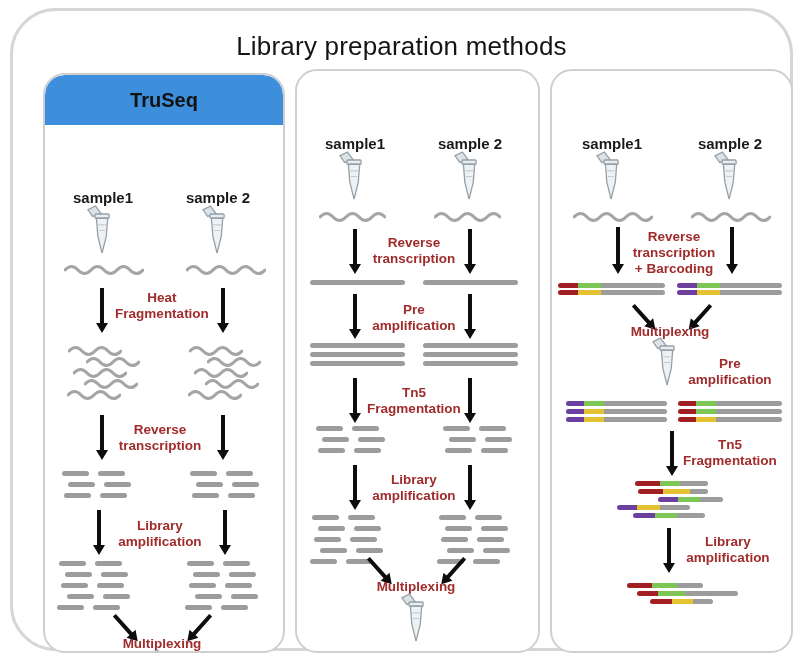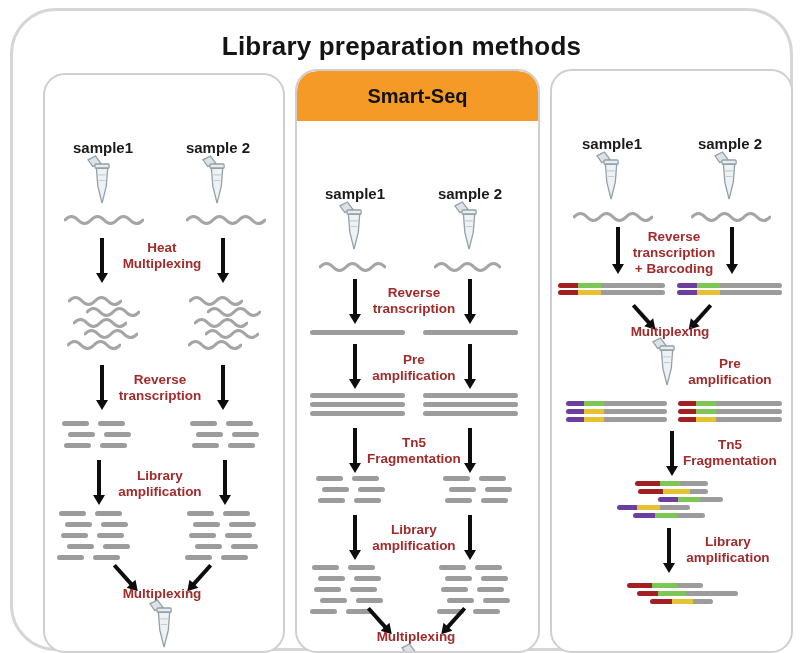--- a/index.html
+++ b/index.html
@@ -1,20 +1,20 @@
 <!DOCTYPE html>
 <html><head>
 <meta charset="utf-8">
 <style>
   html,body{margin:0;padding:0;background:#fff;}
   body{width:800px;height:653px;position:relative;font-family:"Liberation Sans",sans-serif;overflow:hidden;}
   .outer{position:absolute;left:10px;top:8px;width:777px;height:637px;background:#fff;
          border:3px solid #d6d6d6;border-radius:46px;}
   .main-title{position:absolute;left:0;top:20px;width:100%;margin:0;text-align:center;
-         font-size:26px;font-weight:bold;color:#141414;letter-spacing:.2px;}
+         font-size:26px;font-weight:normal;color:#141414;letter-spacing:.2px;}
   .panel{position:absolute;background:#fff;border:2px solid #cfcfcf;border-radius:22px;overflow:hidden;}
   .panel-0{left:30px;top:62px;width:238px;height:576px;}
   .panel-1{left:282px;top:58px;width:241px;height:580px;}
   .panel-2{left:537px;top:58px;width:239px;height:580px;}
   .panel-header{height:50px;display:flex;align-items:center;justify-content:center;
          font-size:20px;font-weight:bold;color:#121212;border-radius:20px 20px 0 0;}
   .panel-body{position:relative;width:100%;height:calc(100% - 50px);}
   .item{position:absolute;}
   .sample-label{font-size:15px;font-weight:bold;color:#1a1a1a;text-align:center;}
   .step-label{font-size:13.5px;font-weight:bold;text-align:center;line-height:1.18;white-space:pre-line;}
@@ -22,20 +22,21 @@
   .bar .seg{height:100%;}
   svg{display:block;}
 </style>
 </head>
 <body>
 
 <div class="outer">
   <h1 class="main-title">Library preparation methods</h1>
 
   <div class="panel panel-0">
+    <div class="panel-header" style="background: rgb(61, 142, 219);">TruSeq</div>
     <div class="panel-body">
         <div class="item sample-label" style="top: 64px; left: -2px; width: 120px;">sample1</div>
         <div class="item sample-label" style="top: 64px; left: 113px; width: 120px;">sample 2</div>
         <div class="item" style="top: 80px; left: 42px;">
           <svg viewBox="0 0 34 54" width="32" height="51">
             <polygon points="6,12 1,5 9,1 15,9" fill="#dce3e8" stroke="#96a0a7" stroke-width="1.4"></polygon>
             <rect x="8.5" y="9.5" width="15" height="4.5" rx="1" fill="#e7edf0" stroke="#96a0a7" stroke-width="1.4"></rect>
             <path d="M10,14 L22,14 L20.5,33 L16,51 L11.5,33 Z" fill="#eef2f4" stroke="#96a0a7" stroke-width="1.4"></path>
             <line x1="12" y1="21" x2="20" y2="21" stroke="#c3ccd1" stroke-width="1.2"></line>
             <line x1="12.5" y1="27" x2="19.5" y2="27" stroke="#c3ccd1" stroke-width="1.2"></line>
@@ -60,21 +61,21 @@
             <path d="M1 6 q6.5 -7 13 0 t13 0 t13 0 t13 0 t13 0 t13 0" fill="none" stroke="#a5a5a5" stroke-width="3" stroke-linecap="round"></path>
           </svg>
         </div>
         <div class="item" style="top: 162px; left: 49px;">
           <svg viewBox="0 0 16 46" width="16" height="46">
             <line x1="8" y1="1" x2="8" y2="37" stroke="#0d0d0d" stroke-width="4"></line>
             <polygon points="8,46 2,36 14,36" fill="#0d0d0d"></polygon>
           </svg>
         </div>
         <div class="item step-label" style="top: 165px; left: 56px; width: 122px; color: rgb(160, 44, 44);">Heat
-Multiplexing</div>
+Fragmentation</div>
         <div class="item" style="top: 162px; left: 170px;">
           <svg viewBox="0 0 16 46" width="16" height="46">
             <line x1="8" y1="1" x2="8" y2="37" stroke="#0d0d0d" stroke-width="4"></line>
             <polygon points="8,46 2,36 14,36" fill="#0d0d0d"></polygon>
           </svg>
         </div>
         <div class="item" style="top: 220px; left: -3px; width: 120px; height: 59px;">
           <div style="position: absolute; left: 26px; top: 0px;">
             <svg viewBox="0 0 54 12" width="54" height="12">
               <path d="M1 6 q6.5 -7 13 0 t13 0 t13 0 t13 0" fill="none" stroke="#a5a5a5" stroke-width="3" stroke-linecap="round"></path>
@@ -279,21 +280,20 @@
             <rect x="8.5" y="9.5" width="15" height="4.5" rx="1" fill="#e7edf0" stroke="#96a0a7" stroke-width="1.4"></rect>
             <path d="M10,14 L22,14 L20.5,33 L16,51 L11.5,33 Z" fill="#eef2f4" stroke="#96a0a7" stroke-width="1.4"></path>
             <line x1="12" y1="21" x2="20" y2="21" stroke="#c3ccd1" stroke-width="1.2"></line>
             <line x1="12.5" y1="27" x2="19.5" y2="27" stroke="#c3ccd1" stroke-width="1.2"></line>
           </svg>
         </div>
       </div>
   </div>
 
   <div class="panel panel-1">
-    <div class="panel-header" style="background: rgb(246, 154, 39);">Smart-Seq</div>
     <div class="panel-body">
         <div class="item sample-label" style="top: 64px; left: -2px; width: 120px;">sample1</div>
         <div class="item sample-label" style="top: 64px; left: 113px; width: 120px;">sample 2</div>
         <div class="item" style="top: 80px; left: 42px;">
           <svg viewBox="0 0 34 54" width="32" height="51">
             <polygon points="6,12 1,5 9,1 15,9" fill="#dce3e8" stroke="#96a0a7" stroke-width="1.4"></polygon>
             <rect x="8.5" y="9.5" width="15" height="4.5" rx="1" fill="#e7edf0" stroke="#96a0a7" stroke-width="1.4"></rect>
             <path d="M10,14 L22,14 L20.5,33 L16,51 L11.5,33 Z" fill="#eef2f4" stroke="#96a0a7" stroke-width="1.4"></path>
             <line x1="12" y1="21" x2="20" y2="21" stroke="#c3ccd1" stroke-width="1.2"></line>
             <line x1="12.5" y1="27" x2="19.5" y2="27" stroke="#c3ccd1" stroke-width="1.2"></line>

